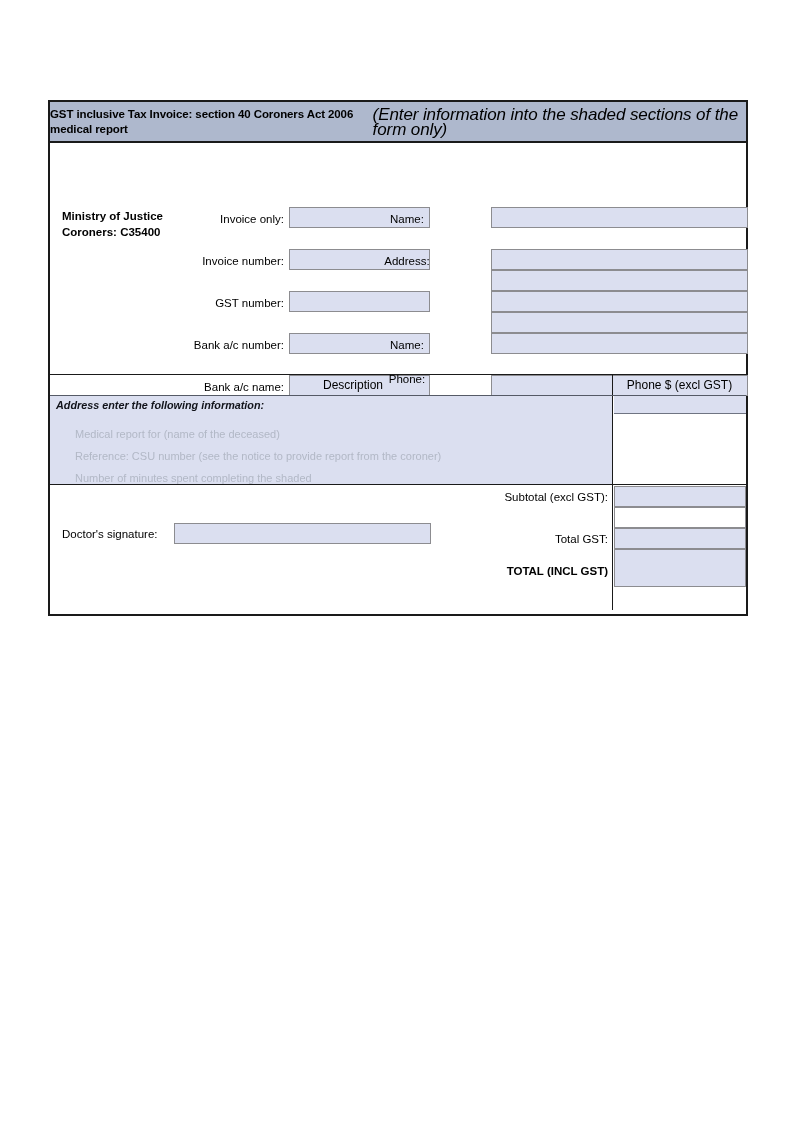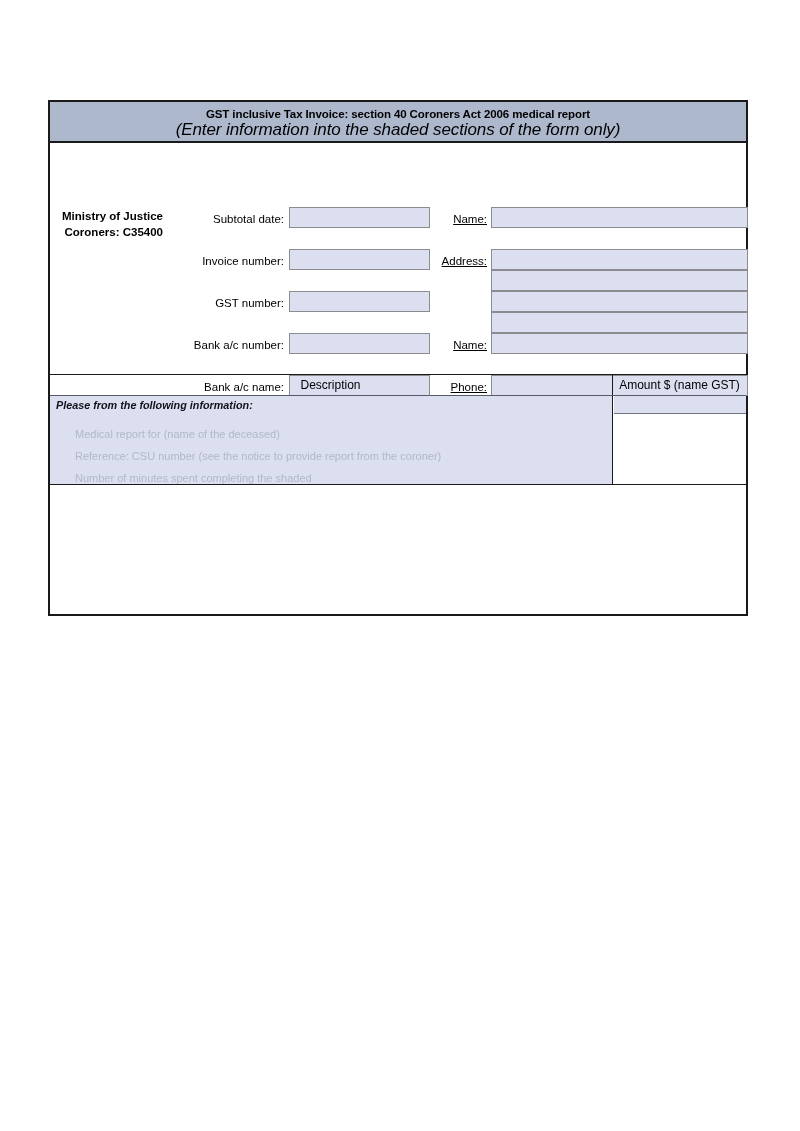--- a/index.html
+++ b/index.html
@@ -28,21 +28,20 @@
     background: #ffffff;
   }
 
   
   #title-band {
     height: 41px;
     background: #aeb8cd;
     border-bottom: 2px solid #1a1a1a;
     box-sizing: border-box;
     display: flex;
-    flex-direction: column;
     align-items: center;
     justify-content: center;
     padding-top: 1px;
   }
   #title-line1 {
     font-size: 11.5px;
     font-weight: bold;
     letter-spacing: -0.1px;
     line-height: 15px;
   }
@@ -63,60 +62,59 @@
   }
 
   #ministry-block {
     position: absolute;
     left: 12px;
     top: 65px;
     font-size: 11.5px;
     font-weight: bold;
     line-height: 16px;
     white-space: nowrap;
-    text-align: right;
   }
 
   .fieldbox {
     position: absolute;
     background: #dbdff0;
     border: 1.4px solid #8c8c90;
     box-sizing: border-box;
   }
   .flabel {
     position: absolute;
     font-size: 11.5px;
     text-align: right;
     white-space: nowrap;
     line-height: 14px;
   }
 
   
   .llabel { width: 200px; left: 34px; text-align: right; }
   
-  .rlabel { width: 160px; left: 277px; text-align: right; text-decoration: underline; }
+  .rlabel { width: 160px; left: 277px; text-align: center; }
 
   
   #desc-section {
     position: relative;
     height: 110px;
     border-bottom: 1.5px solid #1a1a1a;
     box-sizing: border-box;
   }
   #desc-head {
     position: relative;
     height: 21px;
     border-bottom: 1.2px solid #555a66;
     box-sizing: border-box;
   }
   #desc-head-title {
     position: absolute;
     left: 0;
     top: 3px;
-    width: 561px;
+    width: 606px;
     text-align: center;
     font-size: 12px;
   }
   #amount-head-title {
     position: absolute;
     left: 563px;
     top: 3px;
     width: 133px;
     text-align: center;
     font-size: 12px;
@@ -199,21 +197,21 @@
     <div id="title-line2">(Enter information into the shaded sections of the form only)</div>
   </div>
 
   <div id="details-section">
 
     <div id="ministry-block">
       <div>Ministry of Justice</div>
       <div>Coroners: C35400</div>
     </div>
 
-    <div class="flabel llabel" style="top:69px">Subtotal date:</div>
+    <div class="flabel llabel" style="top:69px">Invoice only:</div>
     <div class="fieldbox" style="left:239px; top:64px; width:141px; height:21px"></div>
 
     <div class="flabel llabel" style="top:111px">Invoice number:</div>
     <div class="fieldbox" style="left:239px; top:106px; width:141px; height:21px"></div>
 
     <div class="flabel llabel" style="top:153px">GST number:</div>
     <div class="fieldbox" style="left:239px; top:148px; width:141px; height:21px"></div>
 
     <div class="flabel llabel" style="top:195px">Bank a/c number:</div>
     <div class="fieldbox" style="left:239px; top:190px; width:141px; height:21px"></div>
@@ -226,36 +224,53 @@
 
     <div class="flabel rlabel" style="top:111px">Address:</div>
     <div class="fieldbox" style="left:441px; top:106px; width:257px; height:21px"></div>
     <div class="fieldbox" style="left:441px; top:127px; width:257px; height:21px"></div>
     <div class="fieldbox" style="left:441px; top:148px; width:257px; height:21px"></div>
     <div class="fieldbox" style="left:441px; top:169px; width:257px; height:21px"></div>
 
     <div class="flabel rlabel" style="top:195px">Name:</div>
     <div class="fieldbox" style="left:441px; top:190px; width:257px; height:21px"></div>
 
-    <div class="flabel rlabel" style="top:237px">Phone:</div>
+    <div class="flabel rlabel" style="top:229px">Phone:</div>
     <div class="fieldbox" style="left:441px; top:232px; width:257px; height:21px"></div>
   </div>
 
   <div id="desc-section">
     <div id="col-divider"></div>
 
     <div id="desc-head">
       <div id="desc-head-title">Description</div>
-      <div id="amount-head-title">Amount $ (name GST)</div>
+      <div id="amount-head-title">Phone $ (excl GST)</div>
     </div>
 
     <div id="desc-body">
-      <div id="desc-intro">Please from the following information:</div>
+      <div id="desc-intro">Address enter the following information:</div>
       <div class="desc-item" style="top:24px">Medical report for (name of the deceased)</div>
       <div class="desc-item" style="top:46px">Reference: CSU number (see the notice to provide report from the coroner)</div>
       <div class="desc-item" style="top:68px">Number of minutes spent completing the shaded</div>
     </div>
 
     <div id="amount-entry-box"></div>
   </div>
 
+  <div id="totals-section">
+    <div id="col-divider" style="left:562px; top:0; bottom:0; position:absolute; width:1.2px; background:#1a1a1a;"></div>
+
+    <div class="tlabel" style="top:6px">Subtotal (excl GST):</div>
+    <div class="fieldbox" style="left:564px; top:1px; width:132px; height:21px"></div>
+
+    <div class="fieldbox" style="left:564px; top:22px; width:132px; height:21px; background:#ffffff"></div>
+
+    <div class="tlabel" style="top:48px">Total GST:</div>
+    <div class="fieldbox" style="left:564px; top:43px; width:132px; height:21px"></div>
+
+    <div class="tlabel bold" style="top:80px">TOTAL (INCL GST)</div>
+    <div class="fieldbox" style="left:564px; top:64px; width:132px; height:38px"></div>
+
+    <div id="sig-label">Doctor's signature:</div>
+    <div class="fieldbox" style="left:124px; top:38px; width:257px; height:21px"></div>
+  </div>
 
 </div>
 
 </body></html>

